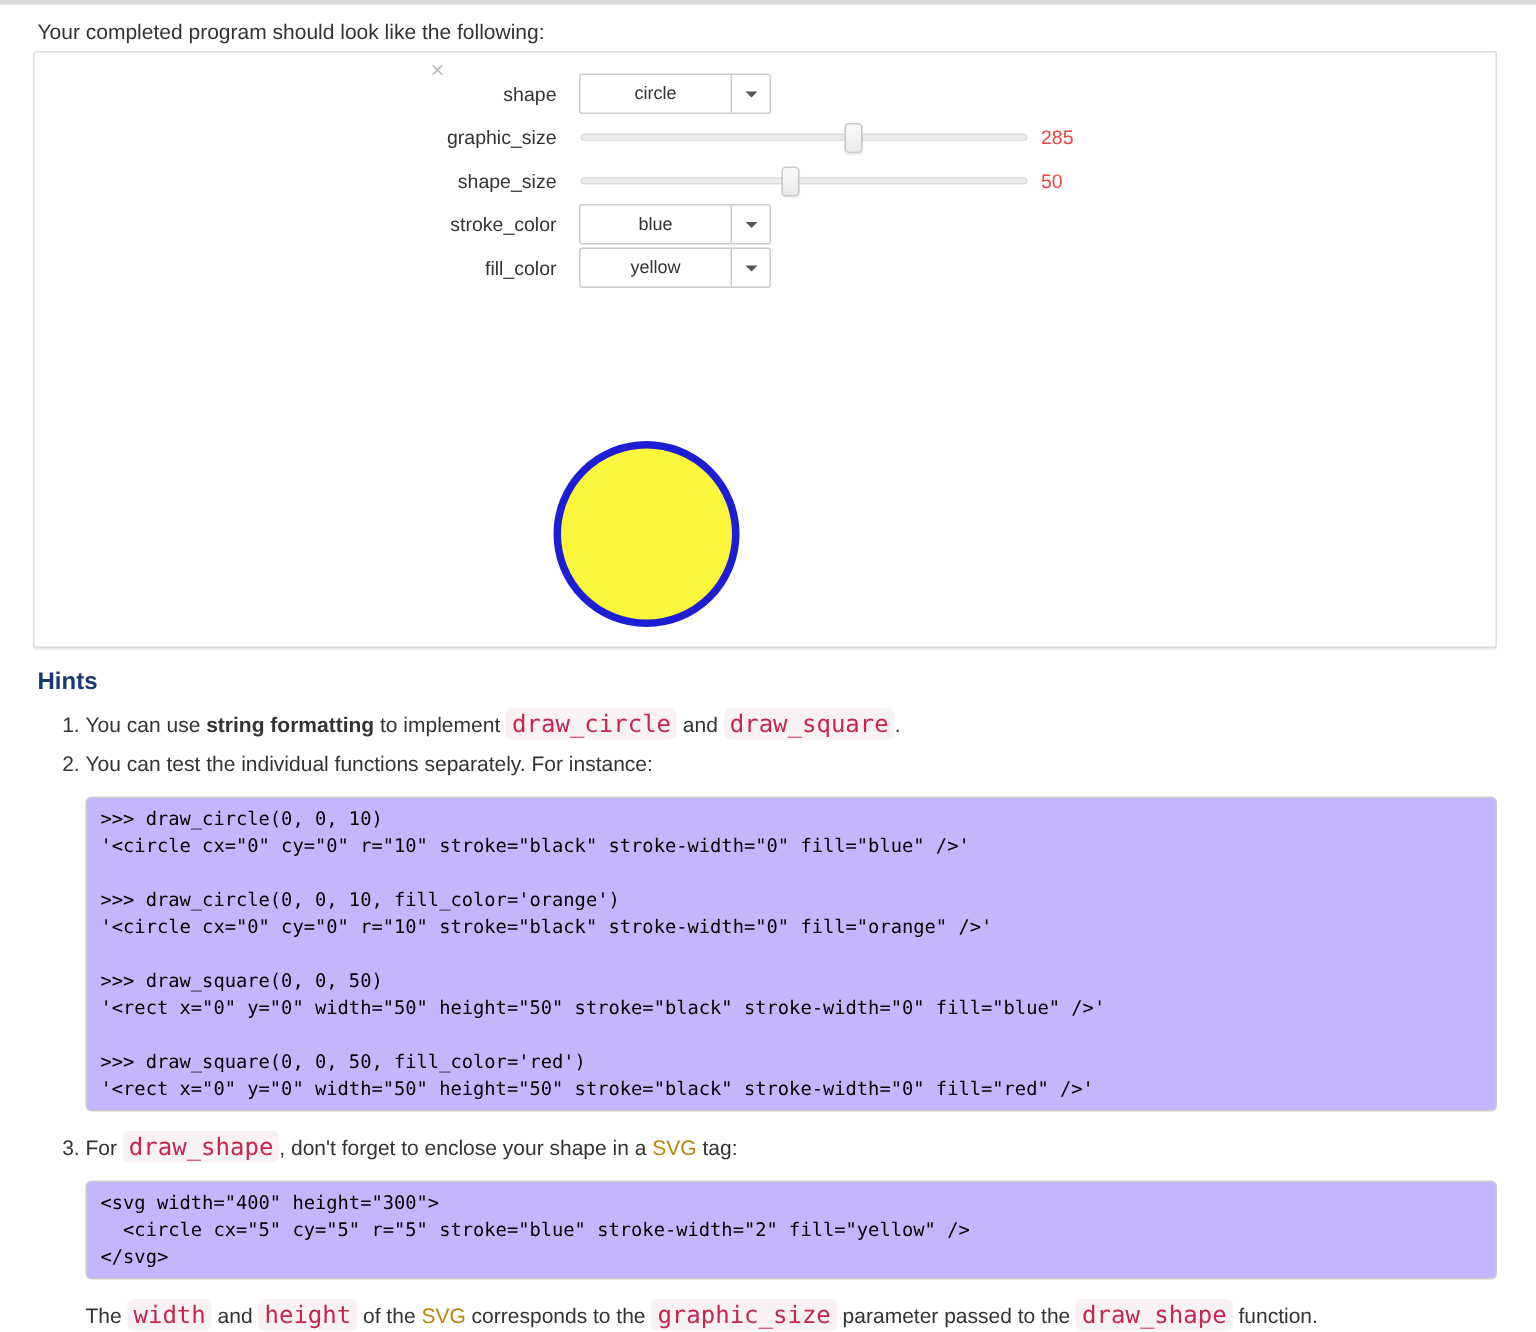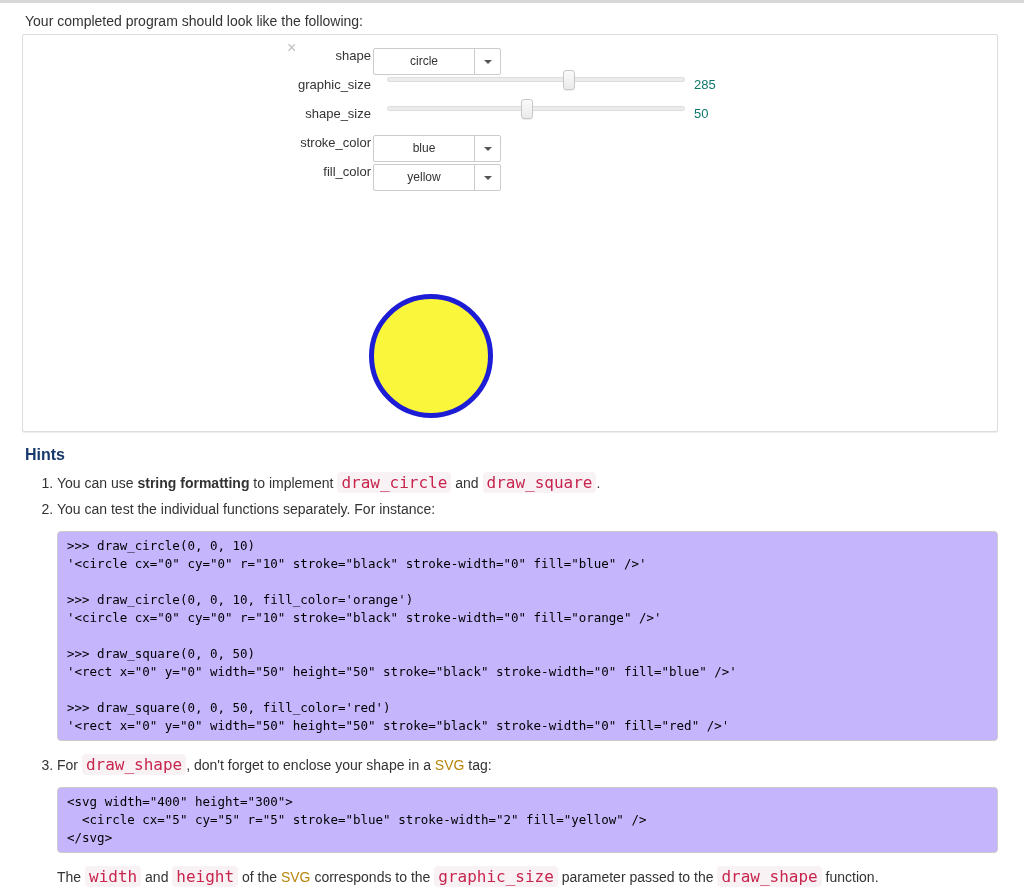--- a/index.html
+++ b/index.html
@@ -14,39 +14,39 @@
   .panel {
     position:relative; margin:3px 0 0 22px; width:974px; height:396px;
     border:1px solid #ddd; border-radius:2px; background:#fff;
     box-shadow:0 1px 1px rgba(0,0,0,0.07);
   }
   .close-btn {
     position:absolute; left:264px; top:5px; font-size:16px; line-height:16px;
     color:#bdbdbd; cursor:pointer; font-family:"Liberation Sans",sans-serif;
   }
   .widget-controls { position:absolute; left:228px; top:13px; width:520px; }
-  .widget-row { display:flex; height:29px; }
+  .widget-row { display:flex; align-items:center; height:29px; }
   .w-label { width:120px; text-align:right; font-size:13px; color:#333; white-space:nowrap; }
   .dropdown {
-    margin-left:2px; width:126px; height:25px; border:1px solid #ccc;
+    margin-left:15px; width:126px; height:25px; border:1px solid #ccc;
     border-radius:2px; background:#fff; display:flex; cursor:pointer;
   }
   .dd-value { flex:1; text-align:center; font-size:12px; line-height:25px; color:#333; }
   .dd-caret { width:25px; border-left:1px solid #ccc; display:flex; align-items:center; justify-content:center; }
   .caret-shape { display:block; width:0; height:0; border-left:4px solid transparent; border-right:4px solid transparent; border-top:4px solid #555; }
   .slider-track {
     position:relative; margin-left:16px; width:296px; height:3px;
     background:#ececec; border:1px solid #ddd; border-radius:3px;
   }
   .slider-handle {
     position:absolute; top:-8px; width:10px; height:18px; margin-left:-6px;
     background:linear-gradient(#fafafa,#ebebeb); border:1px solid #c8c8c8;
     border-radius:3px; cursor:pointer; box-shadow:0 1px 1px rgba(0,0,0,0.08);
   }
-  .w-value { margin-left:9px; font-size:13px; color:#0f766e; }
+  .w-value { margin-left:9px; font-size:13px; color:#ef4444; }
   .preview-circle {
     position:absolute; left:346px; top:259px; width:114px; height:114px;
     border-radius:50%; box-sizing:content-box;
   }
 
   
   .hints-title { margin:14px 0 9px 25px; font-size:16px; font-weight:bold; color:#19386b; }
   .hints-list { margin:0; padding-left:57px; font-size:14px; line-height:19px; color:#333; }
   .hints-list li { margin-bottom:7px; }
   .codeblock {

